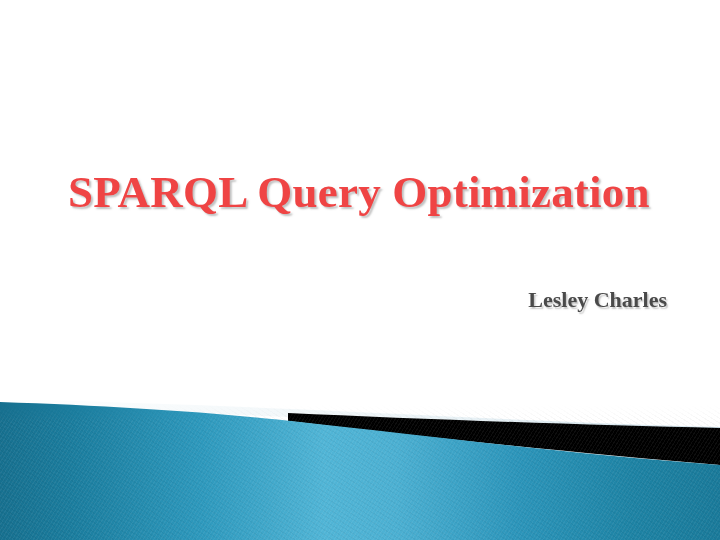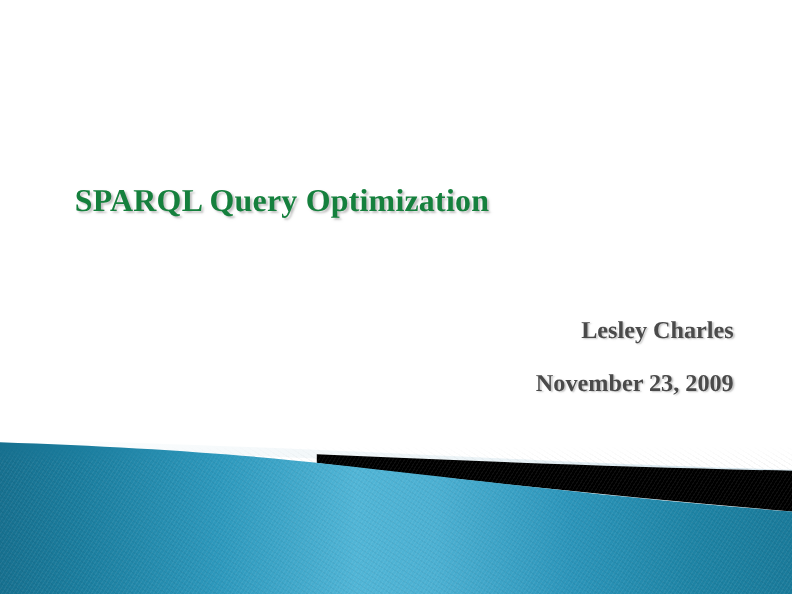--- a/index.html
+++ b/index.html
@@ -20,23 +20,23 @@
 
   
   .title-block {
     position: absolute;
     left: 68px;
     top: 168px;
     width: 600px;
   }
   .slide-title {
     font-family: "Liberation Serif", serif;
-    font-size: 29px;
+    font-size: 45px;
     font-weight: bold;
-    color: #15803d;
+    color: #ef4444;
     letter-spacing: 0.2px;
     line-height: 1.1;
     text-align: left;
     text-shadow: 2px 2px 2px rgba(140,140,140,0.55);
     white-space: nowrap;
   }
 
   
   .subtitle-block {
     position: absolute;
@@ -104,21 +104,20 @@
 
 <div class="slide">
 
   <div class="title-block">
     <div class="slide-title">SPARQL Query Optimization</div>
   </div>
 
   <div class="subtitle-block">
     <div class="subtitle-line">Lesley Charles</div>
     <div class="subtitle-spacer"></div>
-    <div class="subtitle-line">November 23, 2009</div>
   </div>
 
   <div class="wave">
     <svg viewBox="0 0 720 165" preserveAspectRatio="none">
       <defs>
         <linearGradient id="blueGrad" x1="0" y1="0" x2="1" y2="0">
           <stop offset="0.00" stop-color="#17708f"></stop>
           <stop offset="0.10" stop-color="#1b7d9e"></stop>
           <stop offset="0.28" stop-color="#2e99bd"></stop>
           <stop offset="0.45" stop-color="#51b5d6"></stop>

